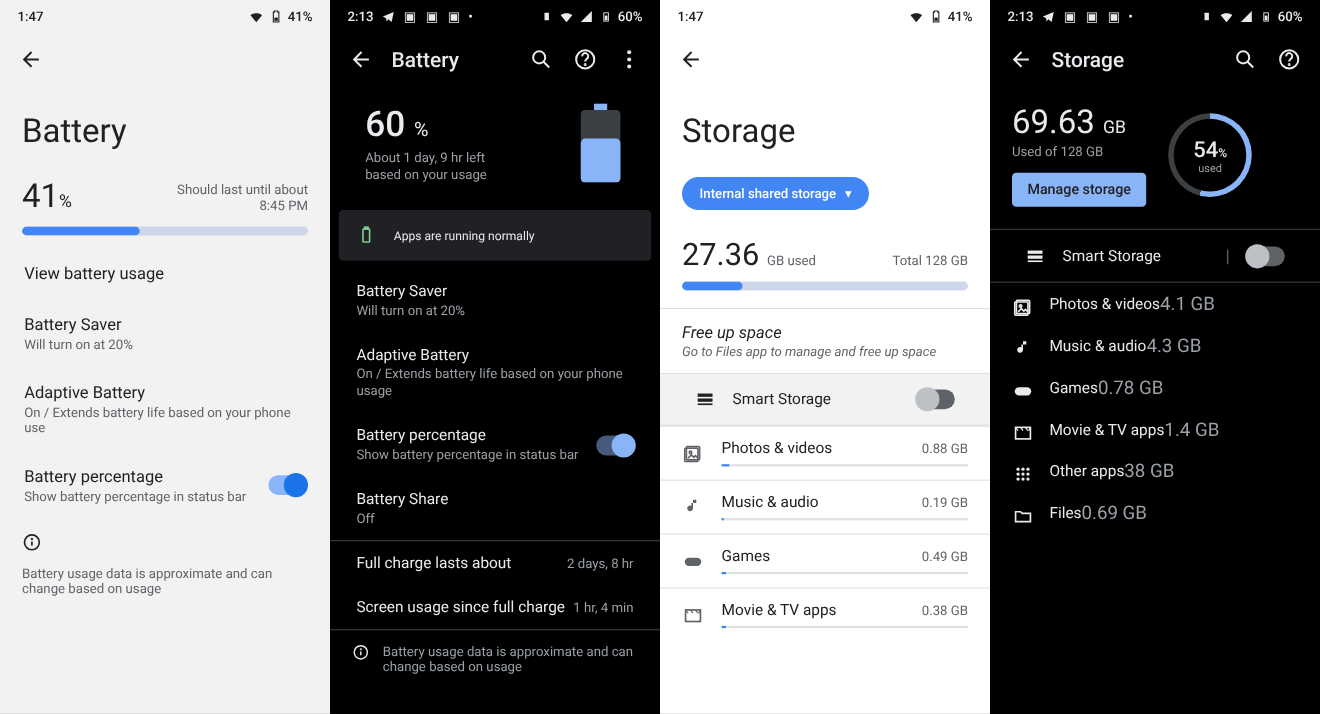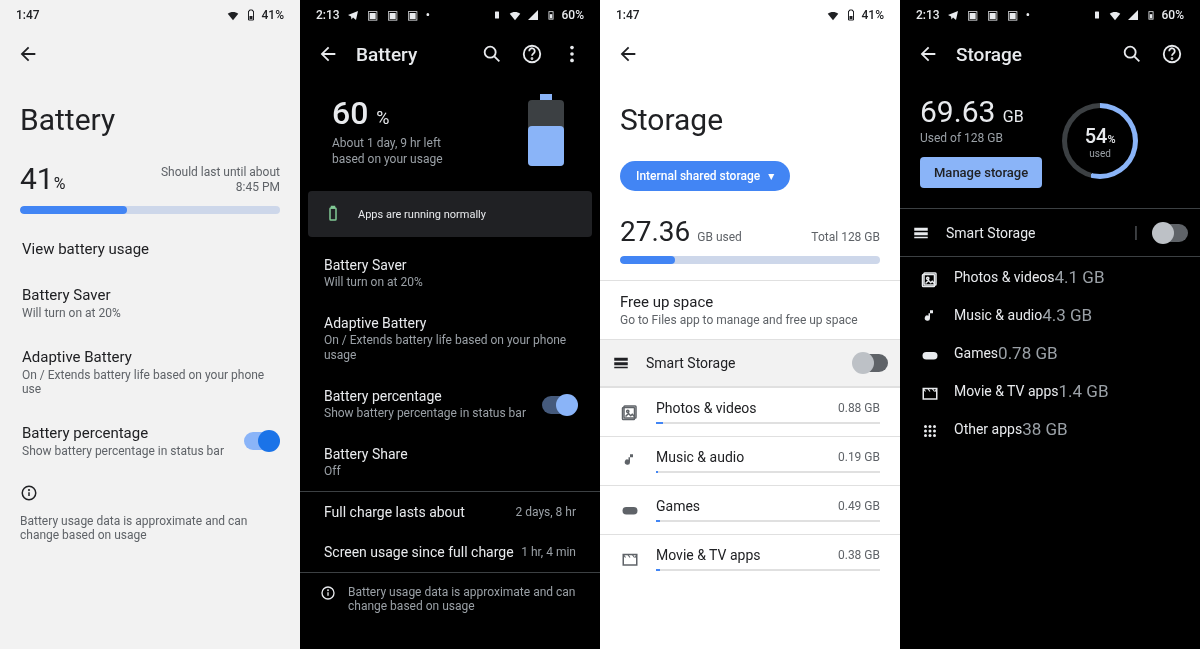--- a/index.html
+++ b/index.html
@@ -69,21 +69,21 @@
 .chip { display: inline-flex; align-items: center; gap: 8px; background: #4285f4; color: #fff; padding: 8px 16px; border-radius: 16px; font-size: 12px; font-weight: 500; margin: 8px 20px 16px; }
 
 .storage-sum { padding: 8px 20px 4px; }
 .storage-sum .row1 { display: flex; justify-content: space-between; align-items: baseline; }
 .storage-sum .big { font-size: 28px; font-weight: 400; }
 .storage-sum .big .unit { font-size: 12px; color: #5f6368; }
 .storage-sum .tot { font-size: 12px; color: #5f6368; }
 .storage-sum .bar { height: 8px; margin-top: 8px; }
 
 .st-item { padding: 12px 20px; border-top: 1px solid #e0e0e0; }
-.st-item.first { border-top: 1px solid #e0e0e0; margin-top: 12px; }
+.st-item.first { border-top: 1px solid #e0e0e0; margin-top: 12px; font-style: italic; }
 .st-item .t { font-size: 15px; }
 .st-item .s { font-size: 12px; color: #5f6368; margin-top: 2px; }
 
 .cat { display: flex; align-items: center; padding: 12px 20px; gap: 16px; border-top: 1px solid #e0e0e0; }
 .cat .ico { width: 20px; height: 20px; color: #5f6368; display:flex; align-items:center; justify-content:center; }
 .cat .mid { flex: 1; }
 .cat .mid .n { font-size: 14px; }
 .cat .v { font-size: 12px; color: #5f6368; }
 .cat .pb { height: 2px; background: #e0e0e0; margin-top: 6px; }
 .cat .pb .f { height: 100%; background: #4285f4; }
@@ -101,21 +101,21 @@
 .storage-hero .info .big .unit { font-size: 16px; }
 .storage-hero .info .sub { font-size: 12px; color: #9aa0a6; margin-top: 2px; }
 .btn-manage { background: #8ab4f8; color: #202124; border: none; padding: 8px 14px; border-radius: 4px; font-size: 13px; font-weight: 500; margin-top: 12px; }
 .ring { width: 76px; height: 76px; border-radius: 50%; position: relative; display: flex; align-items: center; justify-content: center; background: conic-gradient(#8ab4f8 0% 54%, #3c4043 54% 100%); }
 .ring::before { content:''; position:absolute; inset:5px; background:#000; border-radius:50%; }
 .ring .rt { position: relative; text-align: center; }
 .ring .rt .p { font-size: 20px; font-weight: 500; }
 .ring .rt .p .u { font-size: 11px; }
 .ring .rt .l { font-size: 10px; color: #9aa0a6; }
 
-.ss-row { display: flex; align-items: center; padding: 14px 12px; gap: 16px; border-top: 1px solid #3c4043; border-bottom: 1px solid #3c4043; }
+.ss-row { display: flex; align-items: center; padding: 14px 32px; gap: 16px; border-top: 1px solid #3c4043; border-bottom: 1px solid #3c4043; }
 .ss-row .lbl { flex: 1; font-size: 14px; }
 .light .ss-row { border-color: #e0e0e0; }
 
 svg { display: block; }
 </style>
 </head>
 <body>
 
 <div class="pane light">
   <div class="statusbar">
@@ -636,15 +636,29 @@
             </svg>
           </span>
           <div class="hd">
             <span class="n">Other apps</span>
             <span class="v">38 GB</span>
           </div>
           <div class="pb">
             <div class="f" style="width:55%"></div>
           </div>
         </div>
+        <div class="cat">
+          <span class="ico">
+            <svg viewBox="0 0 24 24" width="18" height="18" fill="none" stroke="currentColor" stroke-width="2">
+              <path d="M3 7h6l2 2h10v10H3z"></path>
+            </svg>
+          </span>
+          <div class="hd">
+            <span class="n">Files</span>
+            <span class="v">0.69 GB</span>
+          </div>
+          <div class="pb">
+            <div class="f" style="width:2%"></div>
+          </div>
+        </div>
       </div>
   </div>
 </div>
 
 </body></html>

